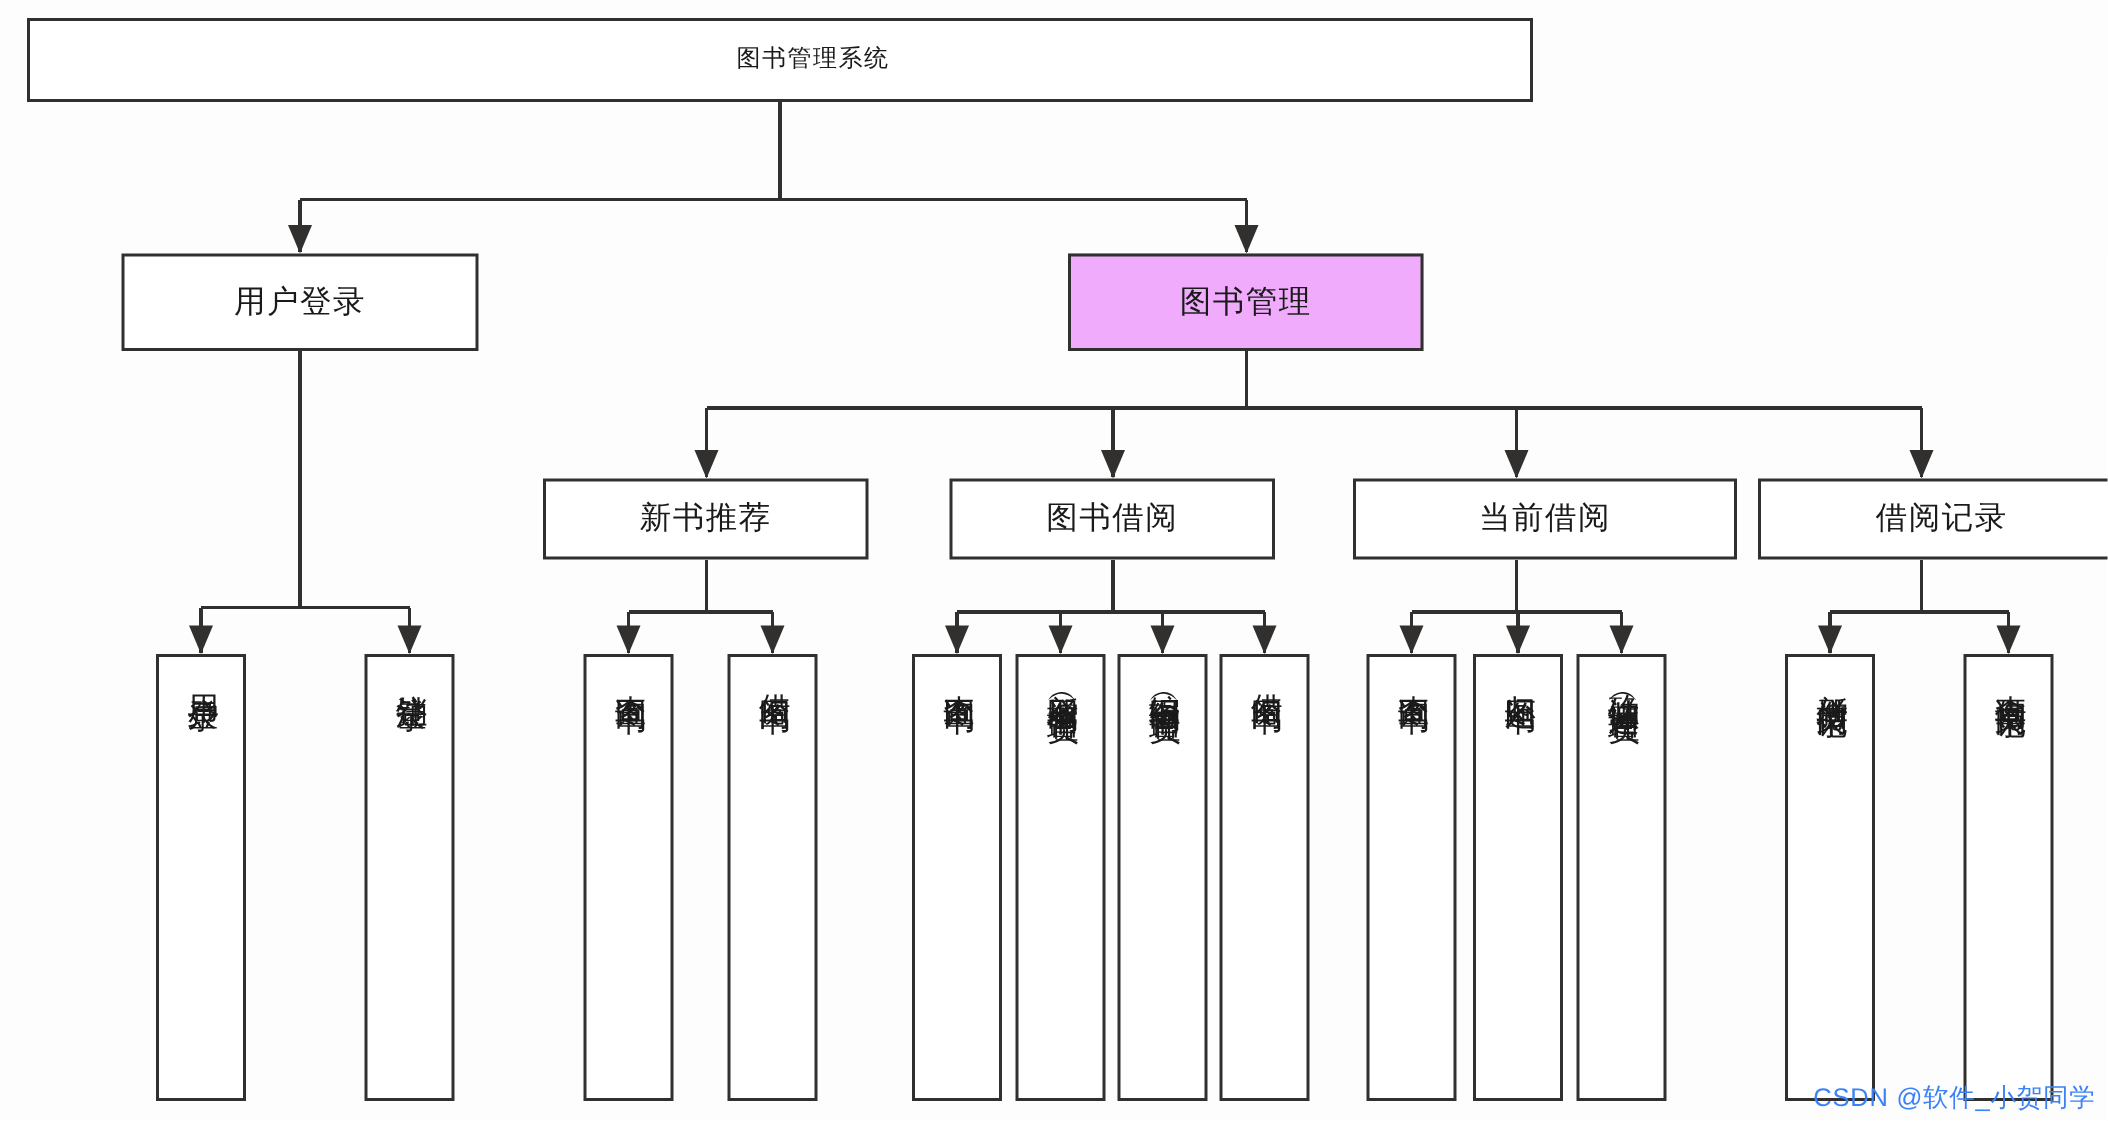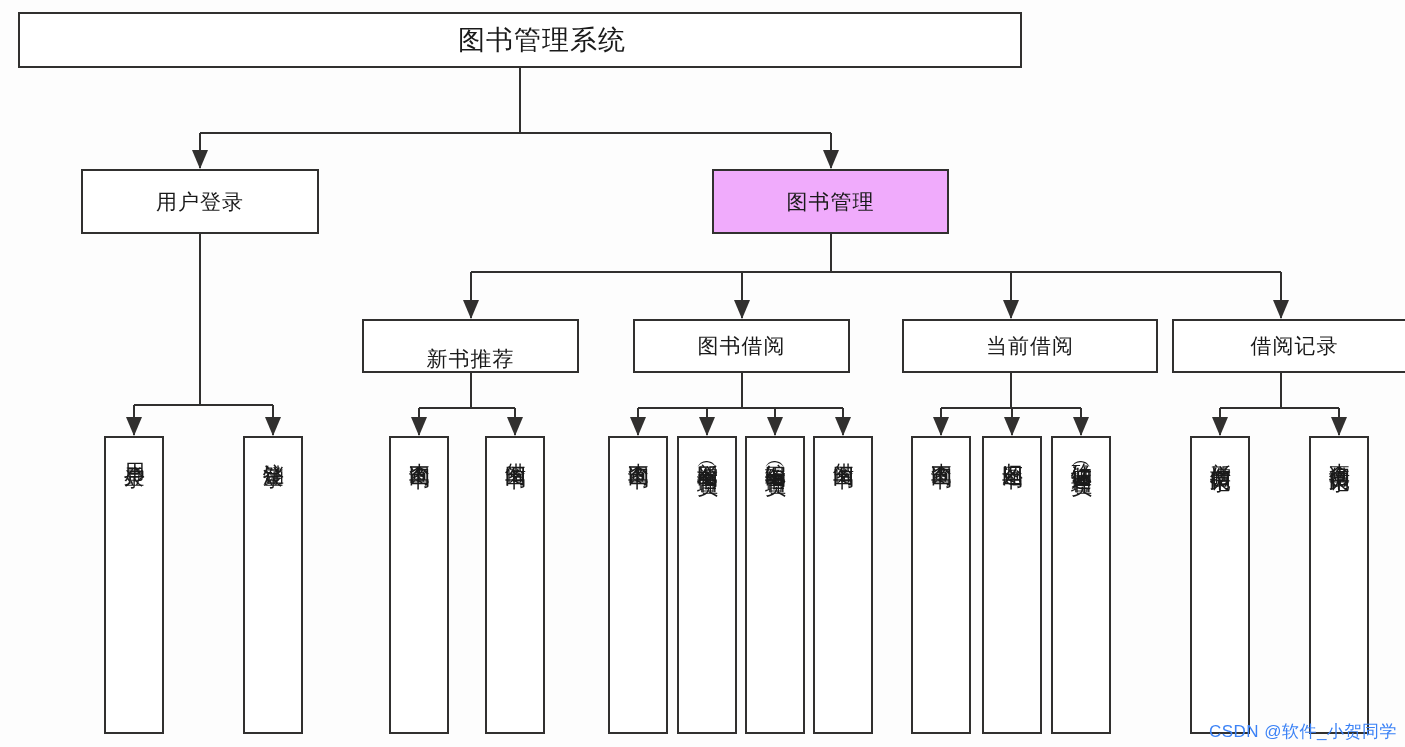--- a/index.html
+++ b/index.html
@@ -56,21 +56,21 @@
   .node.vert .label {
     writing-mode: vertical-rl;
     text-orientation: upright;
     font-size: 21px;
     line-height: 1.28;
     letter-spacing: 2px;
     white-space: nowrap;
     text-align: left;
   }
   .node.root .label {
-    font-size: 27px;
+    font-size: 16px;
     margin-left: 44px;
   }
   #watermark {
     position: absolute;
     right: 8px;
     bottom: 4px;
     font-size: 17px;
     color: #3b82f6;
     letter-spacing: 0.5px;
     font-family: "Liberation Sans", "DejaVu Sans", sans-serif;
@@ -141,21 +141,21 @@
   <div id="node-layer">
       <div class="node horiz root" style="left: 18px; top: 12px; width: 1004px; height: 56px; border-color: rgb(49, 48, 47); background: rgb(255, 255, 255);">
         <span class="label">图书管理系统</span>
       </div>
       <div class="node horiz" style="left: 81px; top: 169px; width: 238px; height: 65px; border-color: rgb(49, 48, 47); background: rgb(255, 255, 255);">
         <span class="label">用户登录</span>
       </div>
       <div class="node horiz" style="left: 712px; top: 169px; width: 237px; height: 65px; border-color: rgb(49, 48, 47); background: #f0abfc;">
         <span class="label">图书管理</span>
       </div>
-      <div class="node horiz" style="left: 362px; top: 319px; width: 217px; height: 54px; border-color: rgb(49, 48, 47); background: rgb(255, 255, 255); align-items: flex-end;">
+      <div class="node horiz" style="left: 362px; top: 319px; width: 217px; height: 54px; border-color: rgb(49, 48, 47); background: rgb(255, 255, 255);">
         <span class="label">新书推荐</span>
       </div>
       <div class="node horiz" style="left: 633px; top: 319px; width: 217px; height: 54px; border-color: rgb(49, 48, 47); background: rgb(255, 255, 255);">
         <span class="label">图书借阅</span>
       </div>
       <div class="node horiz" style="left: 902px; top: 319px; width: 256px; height: 54px; border-color: rgb(49, 48, 47); background: rgb(255, 255, 255);">
         <span class="label">当前借阅</span>
       </div>
       <div class="node horiz" style="left: 1172px; top: 319px; width: 245px; height: 54px; border-color: rgb(49, 48, 47); background: rgb(255, 255, 255);">
         <span class="label">借阅记录</span>

